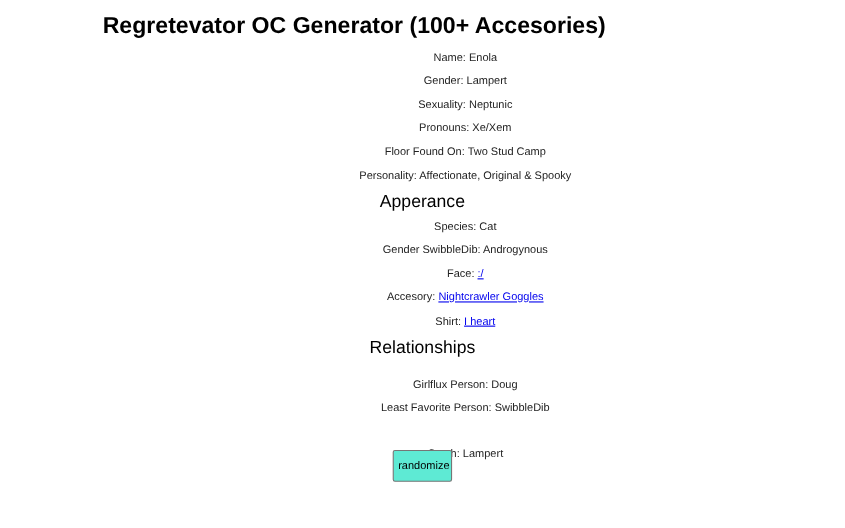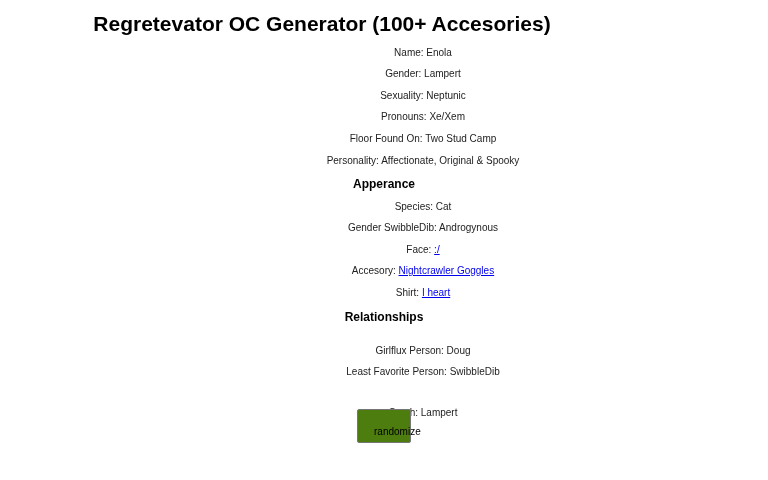--- a/index.html
+++ b/index.html
@@ -31,41 +31,41 @@
       width: 768px;
       font-size: 10px;
       line-height: 12px;
       color: #222;
       margin-left: 39px;
     }
     .section-heading {
       position: absolute;
       left: 0;
       width: 768px;
-      font-size: 12px;
-      font-weight: bold;
+      font-size: 16px;
+      font-weight: normal;
       line-height: 14px;
       margin: 0;
     }
     a {
       color: #0000ee;
       text-decoration: underline;
     }
     .btn {
       position: absolute;
       left: 357px;
       top: 409px;
       width: 54px;
-      height: 15px;
-      padding: 16px;
+      height: 29px;
+      padding: 4px;
       font-family: "Liberation Sans", sans-serif;
       font-size: 10px;
       line-height: 12px;
       color: #000;
-      background: #4d7c0f;
+      background: #5eead4;
       border: 1px solid #767676;
       border-radius: 2px;
       cursor: pointer;
     }
   </style>
 </head>
 <body>
 
 <h1 class="page-title">Regretevator OC Generator (100+ Accesories)</h1>
 

